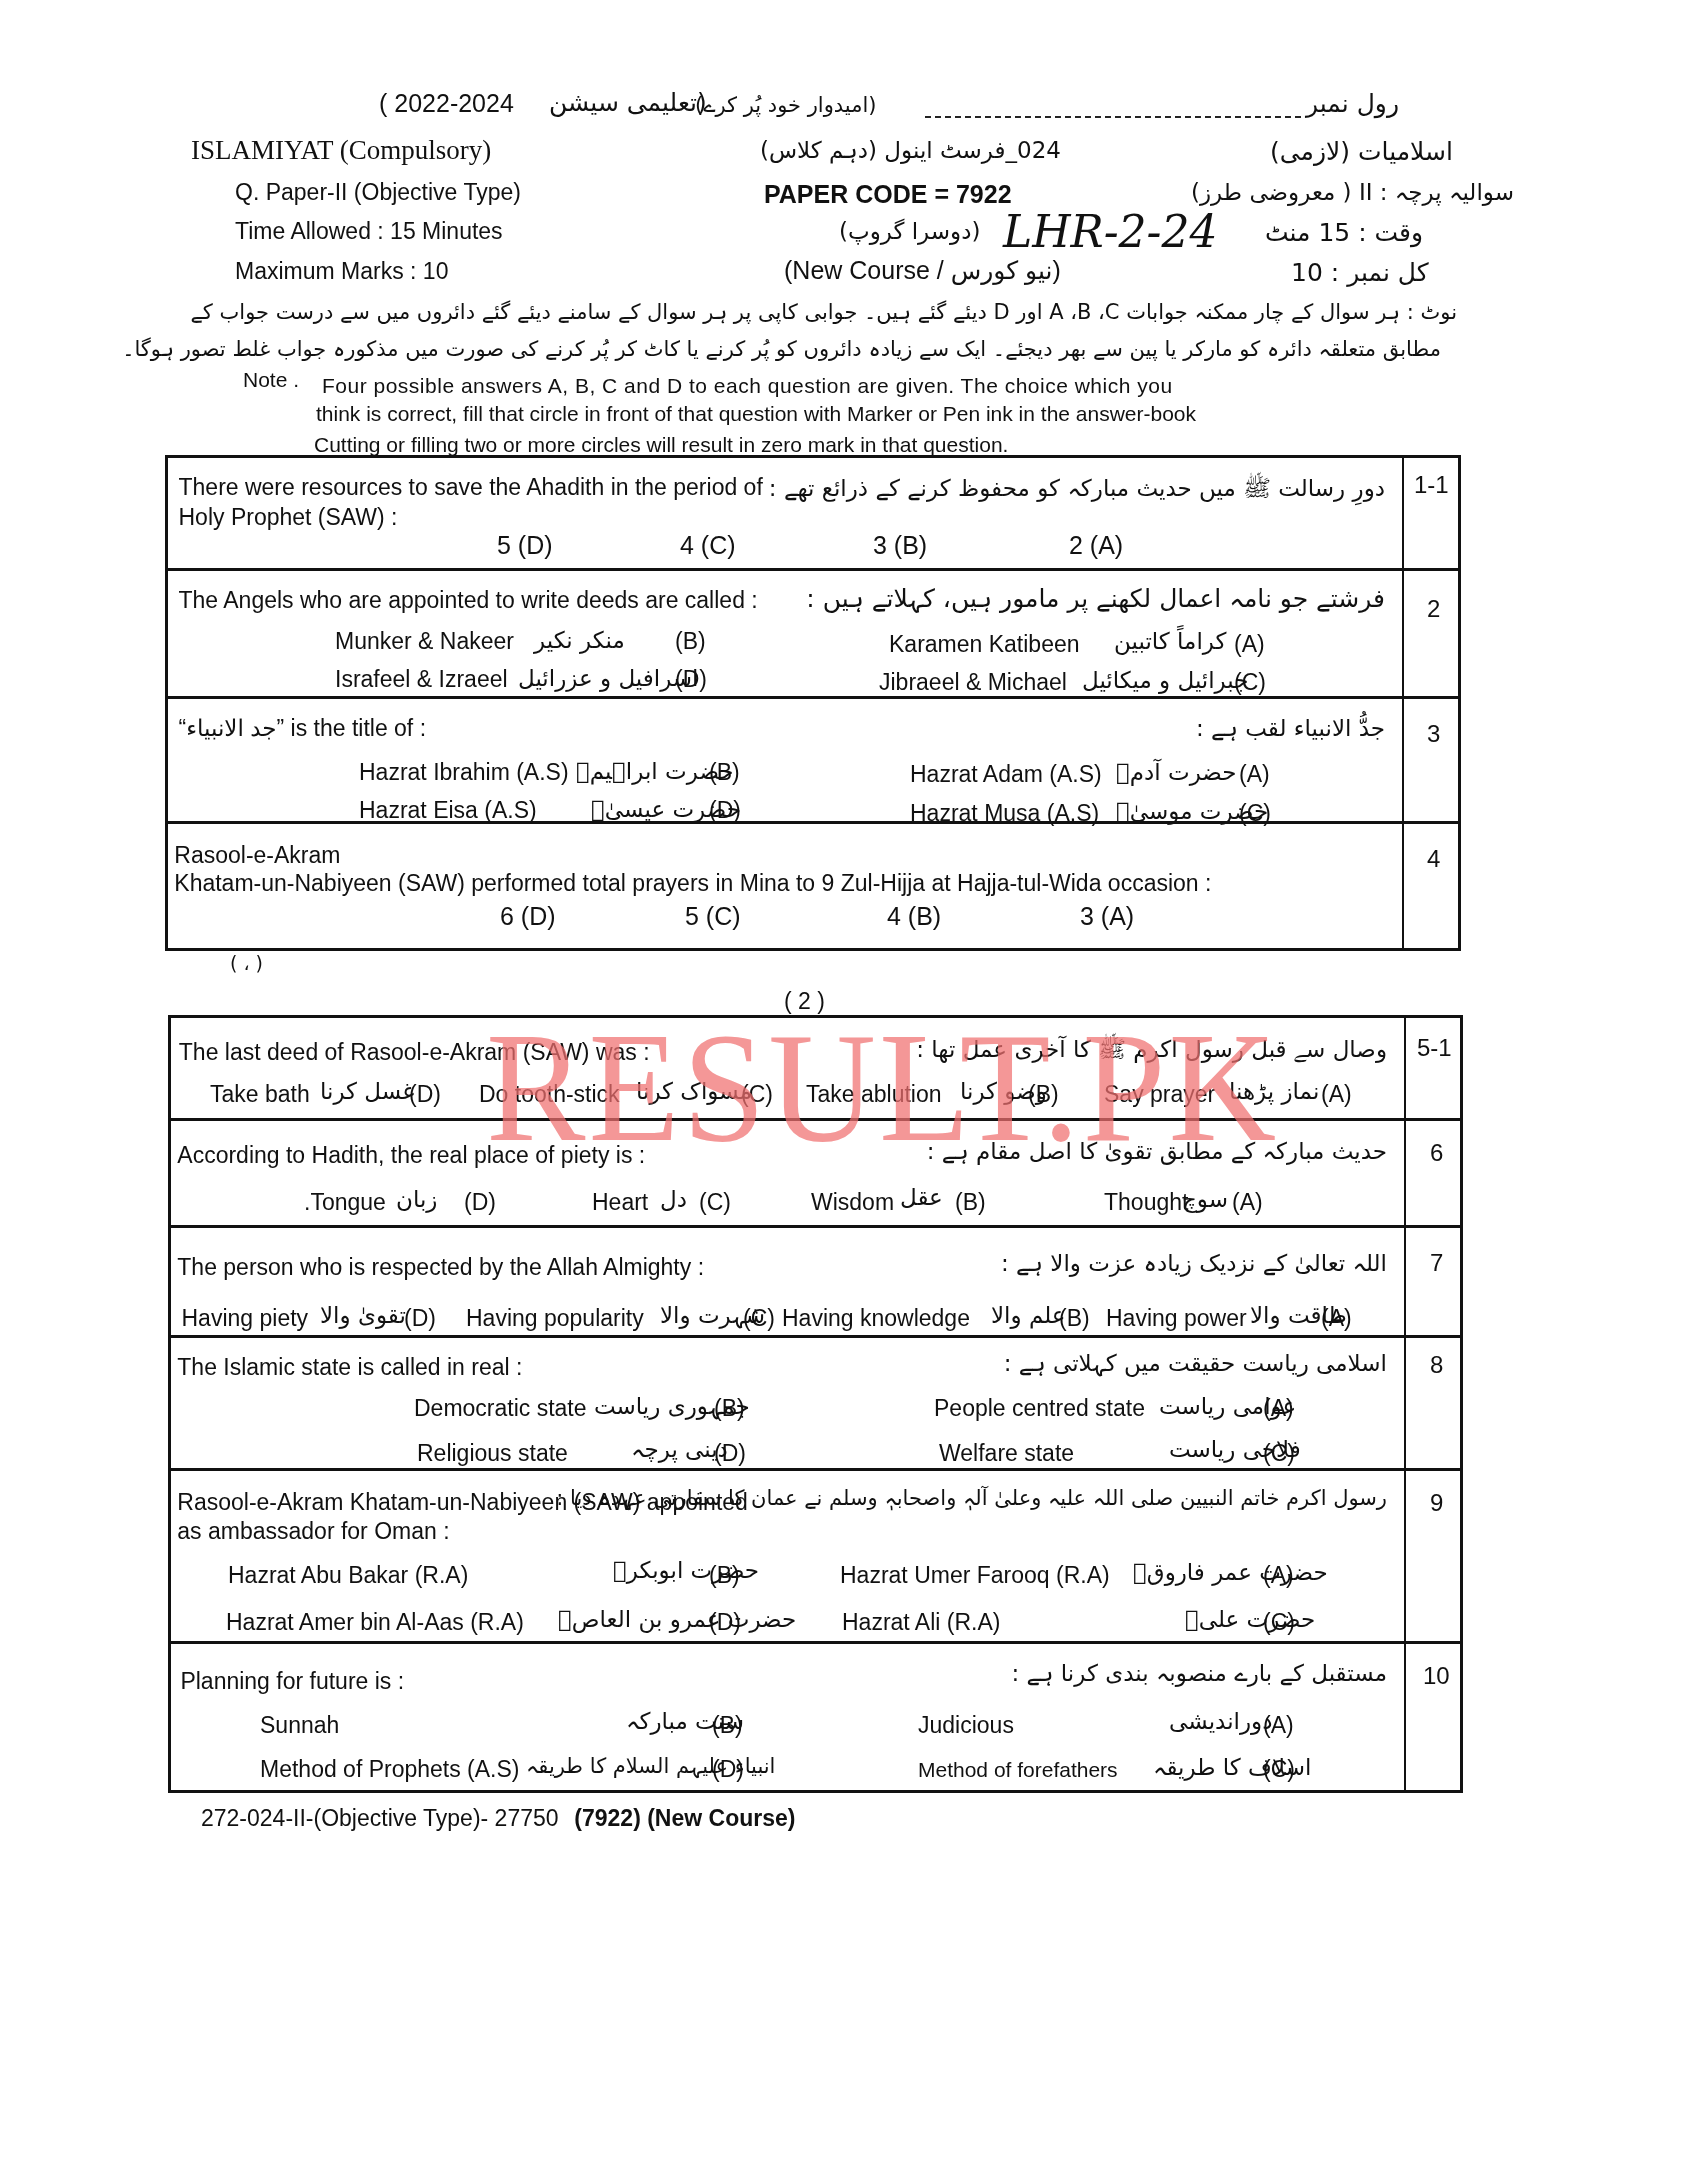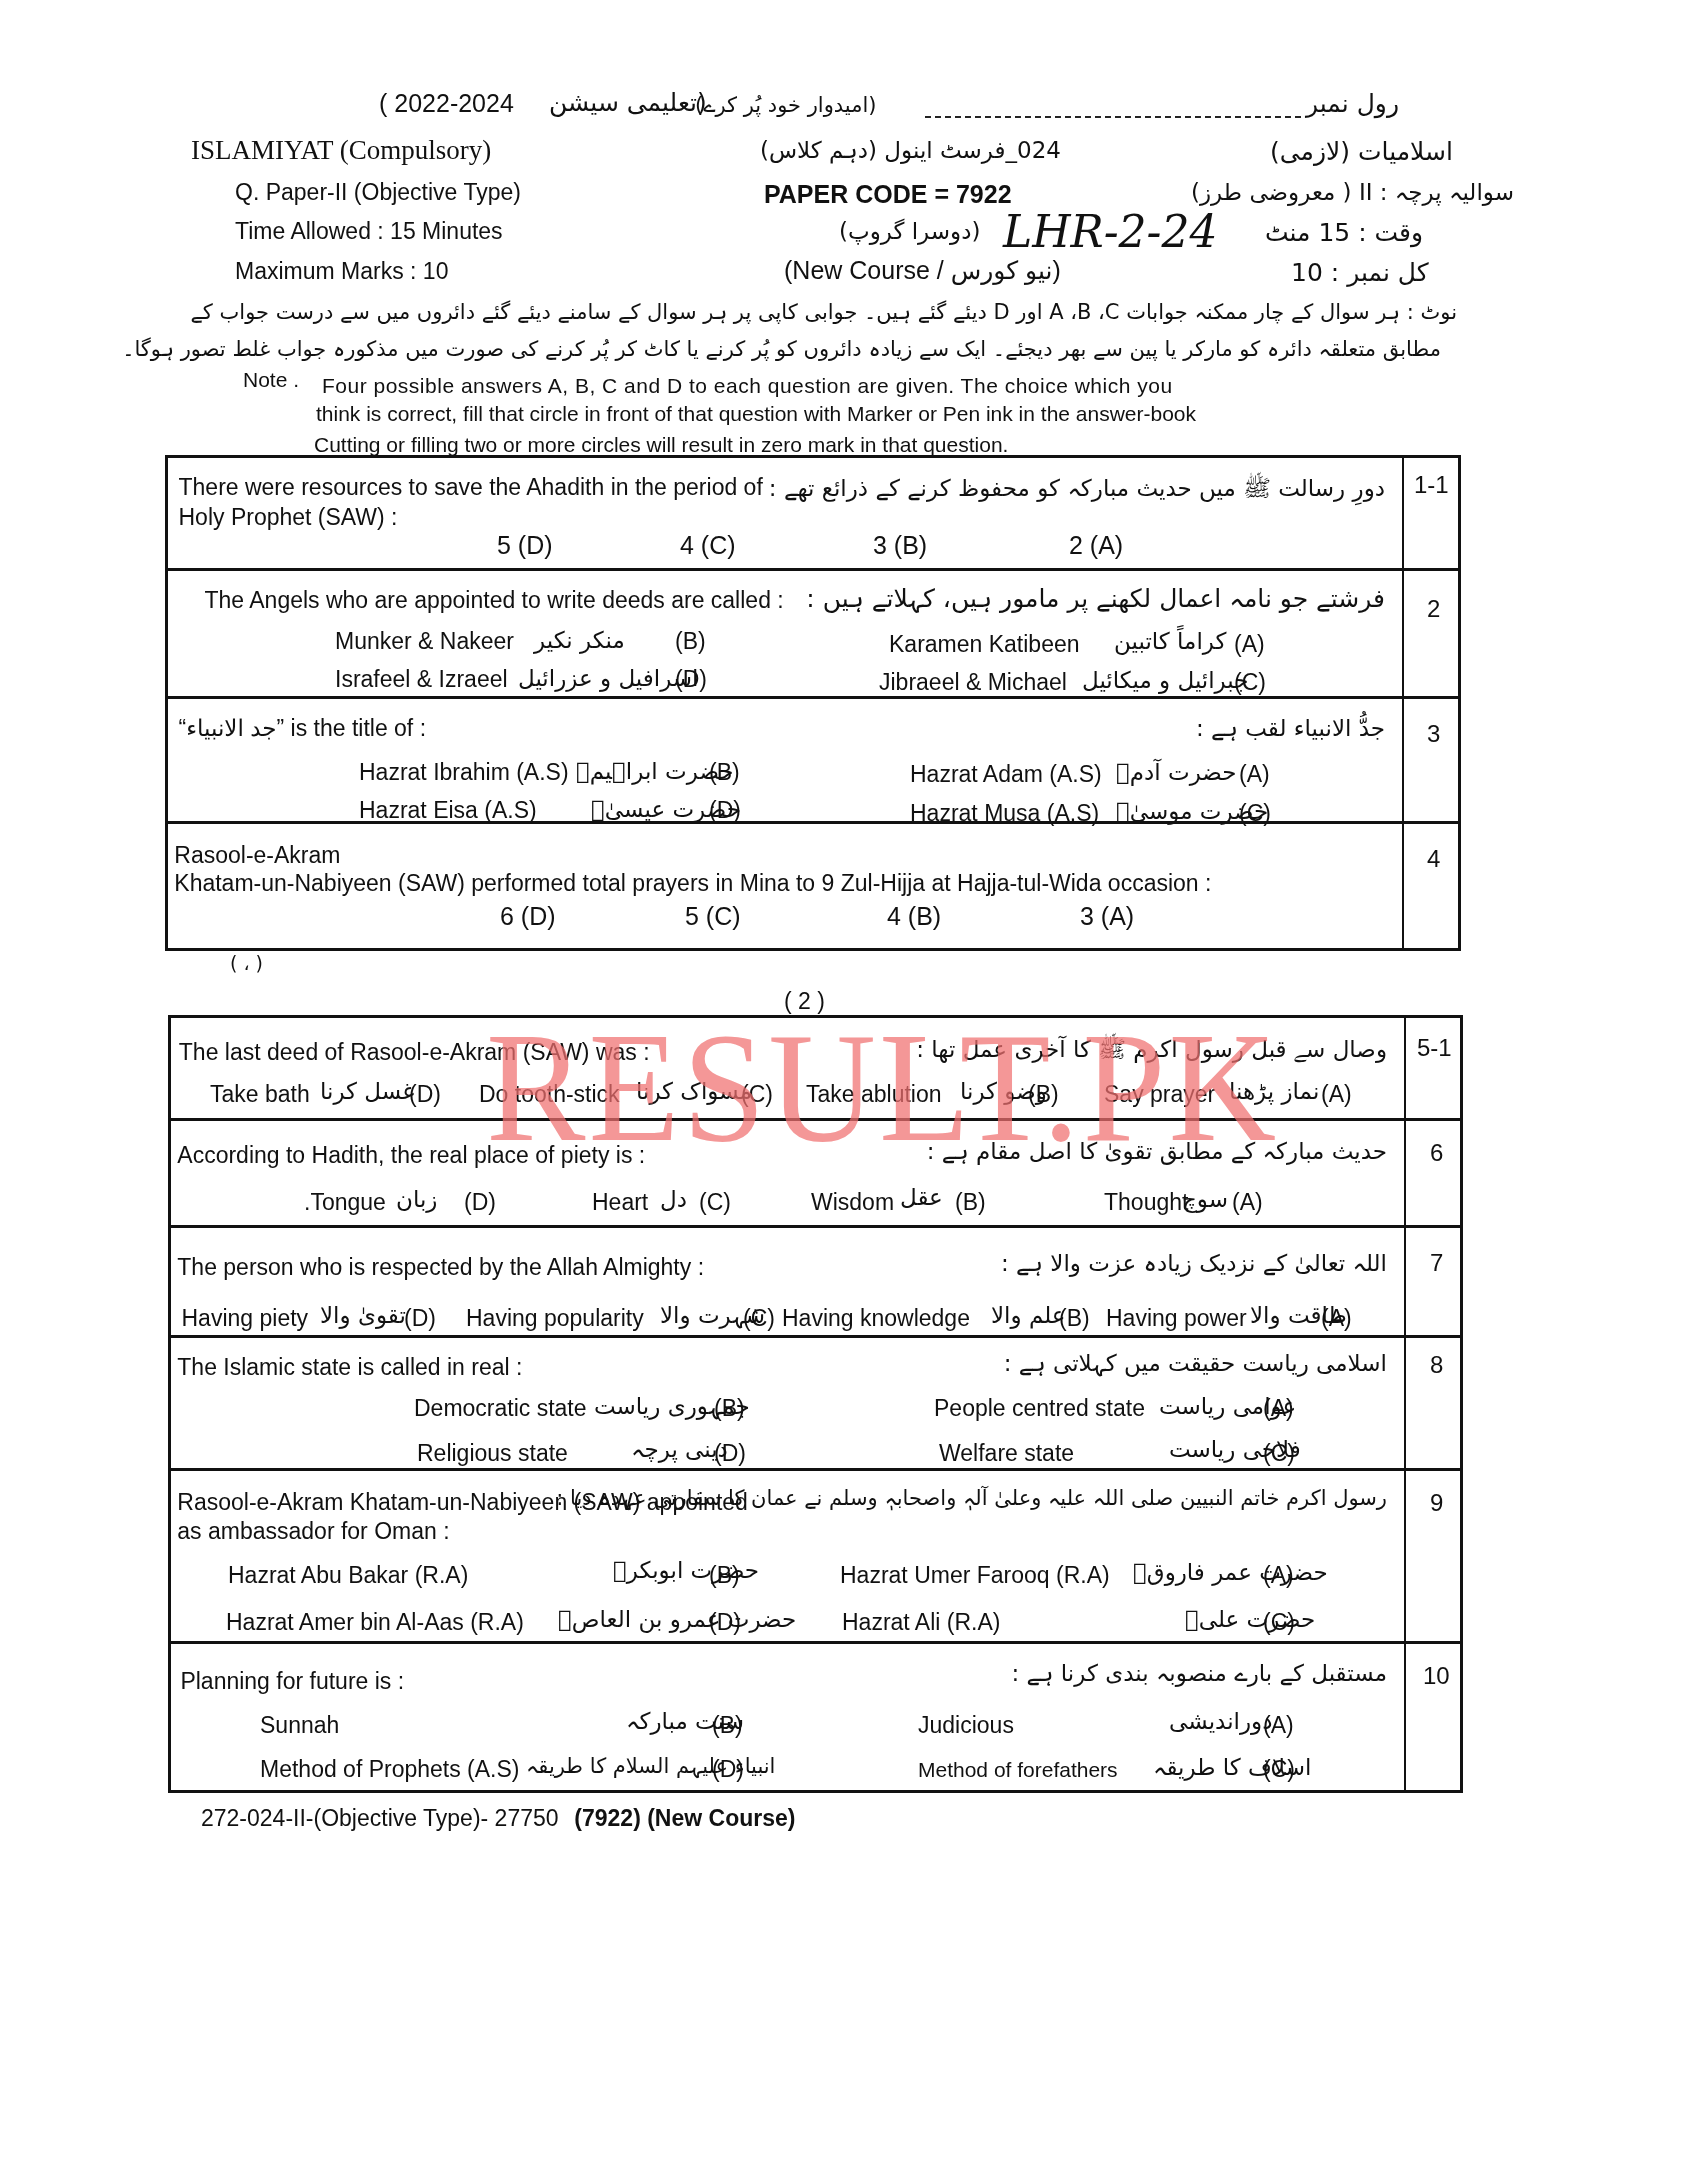--- a/index.html
+++ b/index.html
@@ -68,21 +68,21 @@
     <div class="abs en f44" style="left:10.5px; top:46px;">Holy Prophet (SAW) :</div>
     <div class="abs ur f44" style="right:73px; top:15.7px;">دورِ رسالت ﷺ میں حدیث مبارکہ کو محفوظ کرنے کے ذرائع تھے :</div>
     <div class="abs en f48" style="left:329px; top:73px;">5 (D)</div>
     <div class="abs en f48" style="left:512px; top:73px;">4 (C)</div>
     <div class="abs en f48" style="left:705px; top:73px;">3 (B)</div>
     <div class="abs en f48" style="left:901px; top:73px;">2 (A)</div>
     <div class="qnum" style="left:1246px; top:13px;">1-1</div>
   </div>
 
   <div class="qrow" style="top:110px; height:128px;">
-    <div class="abs en f44" style="left:10.5px; top:15.7px;margin-left:26px;">The Angels who are appointed to write deeds are called :</div>
+    <div class="abs en f44" style="left:10.5px; top:15.7px;">The Angels who are appointed to write deeds are called :</div>
     <div class="abs ur f48" style="right:73px; top:13px;">فرشتے جو نامہ اعمال لکھنے پر مامور ہیں، کہلاتے ہیں :</div>
     <div class="abs en f44" style="left:167px; top:57px;">Munker &amp; Nakeer</div>
     <div class="abs ur f44" style="left:366px; top:56px;">منکر نکیر</div>
     <div class="abs en f44" style="left:507px; top:57px;">(B)</div>
     <div class="abs en f44" style="left:721px; top:60px;">Karamen Katibeen</div>
     <div class="abs ur f44" style="left:946px; top:57px;">کراماً کاتبین</div>
     <div class="abs en f44" style="left:1066px; top:60px;">(A)</div>
     <div class="abs en f44" style="left:167px; top:95px;">Israfeel &amp; Izraeel</div>
     <div class="abs ur f44" style="left:350px; top:94px;">اسرافیل و عزرائیل</div>
     <div class="abs en f44" style="left:507px; top:95px;">(D)</div>

